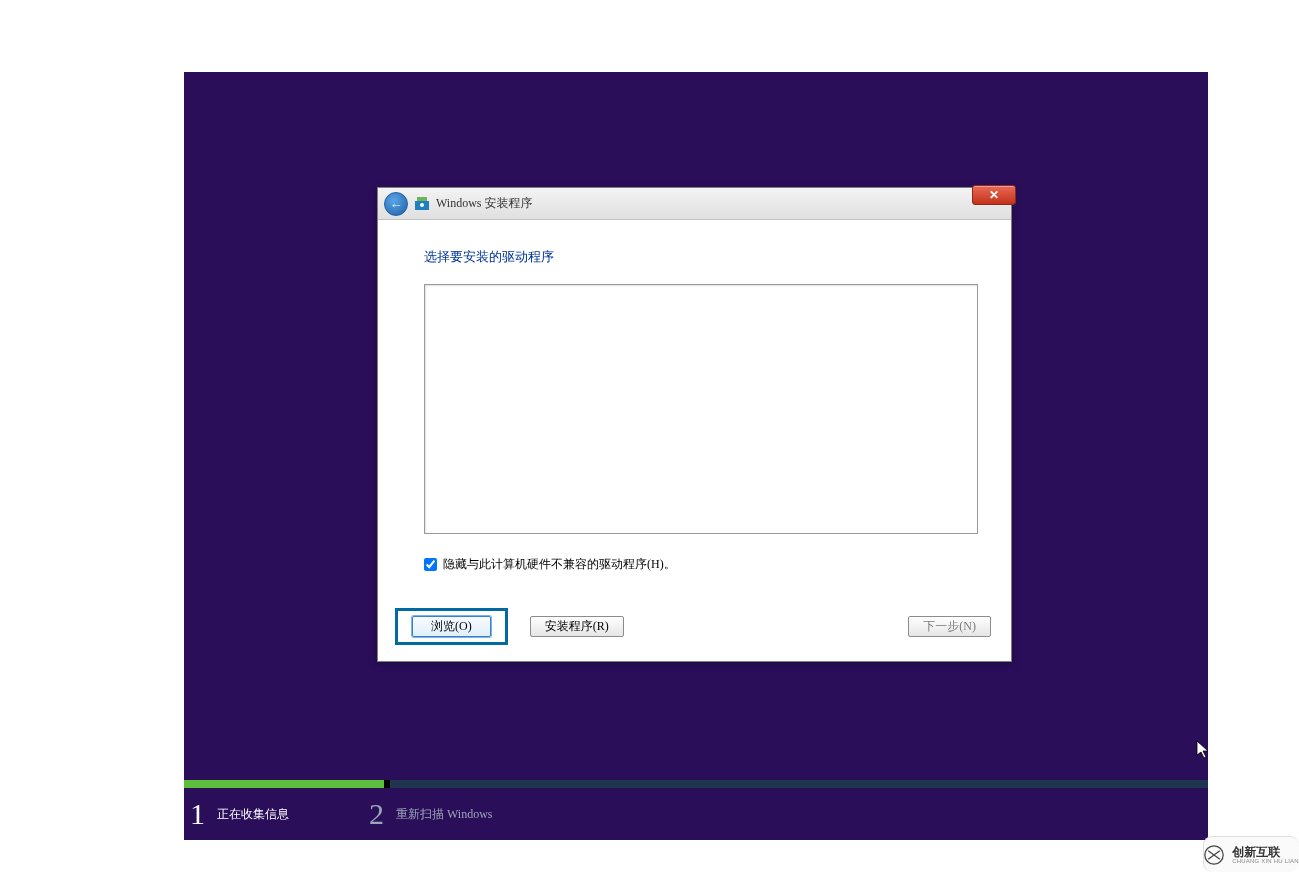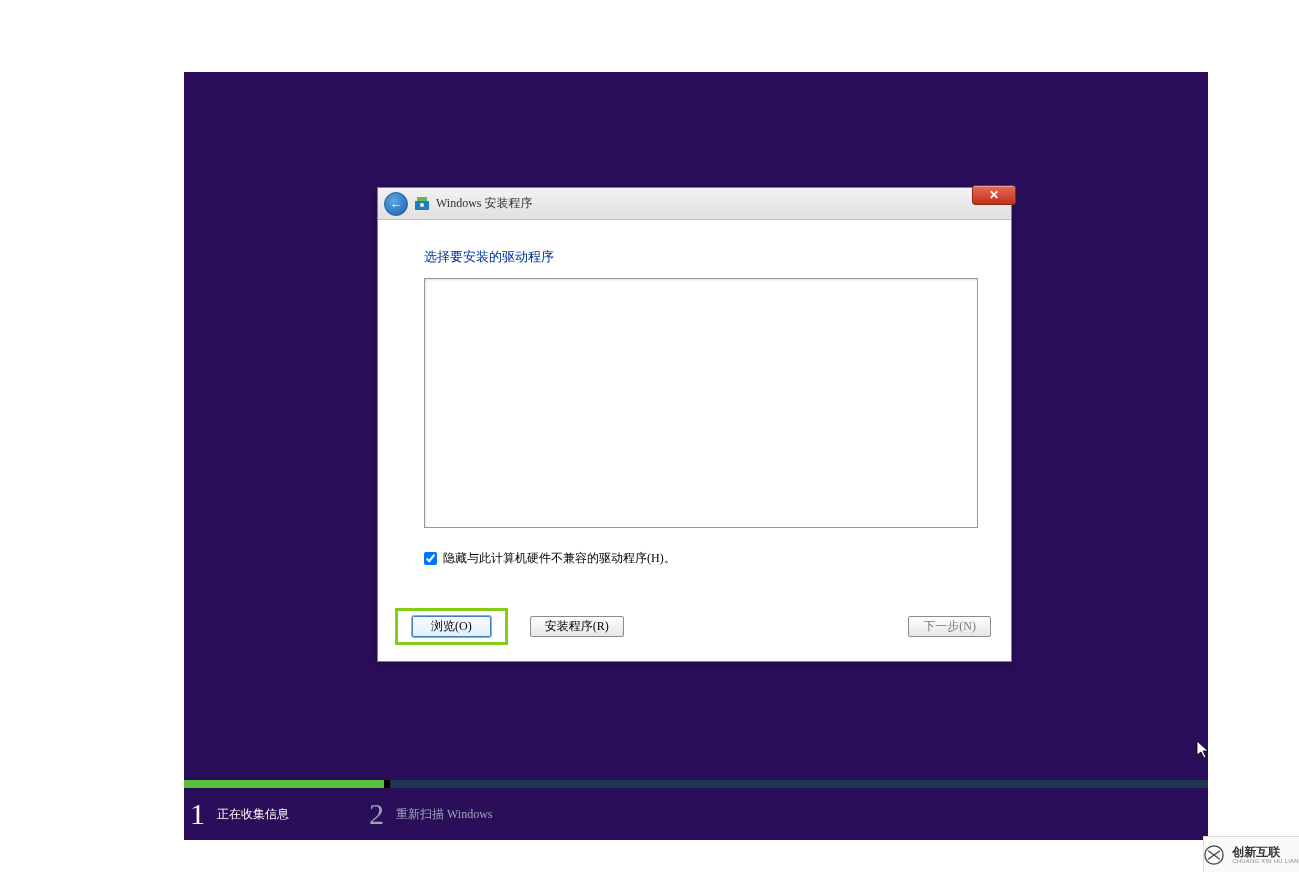--- a/index.html
+++ b/index.html
@@ -22,35 +22,35 @@
     .titlebar { height:32px; background:linear-gradient(#f3f3f3,#e0e0e0); border-bottom:1px solid #c0c0c0; display:flex; align-items:center; padding:0 6px; position:relative; }
     .back-btn { width:24px; height:24px; border-radius:50%; background:radial-gradient(circle at 40% 35%,#5aa6e6,#1e5fa8); display:flex; align-items:center; justify-content:center; cursor:pointer; border:1px solid #1e5fa8; margin-right:6px; }
     .back-arrow { color:#fff; font-size:13px; line-height:1; }
     .app-icon { width:16px; height:16px; margin-right:6px; }
     .app-icon svg { width:16px; height:16px; }
     .titlebar-text { font-size:12px; color:#333; font-family:"Microsoft YaHei","SimSun"; }
     .close-btn { position:absolute; right:-5px; top:-3px; width:44px; height:20px; background:linear-gradient(#e86a58,#c33118); border:1px solid #8b2a16; border-radius:3px; display:flex; align-items:center; justify-content:center; cursor:pointer; box-shadow:inset 0 1px 0 rgba(255,255,255,0.35); }
     .close-x { color:#fff; font-size:12px; font-weight:bold; }
 
     .content { padding:28px 46px 16px 46px; }
-    .heading { color:#003399; font-size:13px; font-family:"Microsoft YaHei","SimSun"; margin-bottom:12px; }
+    .heading { color:#003399; font-size:13px; font-family:"Microsoft YaHei","SimSun"; margin-bottom:18px; }
     .driver-list { width:554px; height:250px; background:#fff; border:1px solid #999; box-shadow:inset 1px 1px 2px rgba(0,0,0,0.12); }
 
     .check-row { display:flex; margin-top:22px; font-size:12px; color:#000; font-family:"SimSun","Microsoft YaHei"; }
     .check-row input { margin-right:6px; }
 
     .button-row { position:absolute; left:0; right:0; bottom:16px; padding:0 20px; display:flex; align-items:center; }
     .btn { height:21px; font-size:12px; font-family:"SimSun","Microsoft YaHei"; padding:0 14px; background:linear-gradient(#fefefe,#e6e6e6); border:1px solid #8c8c8c; border-radius:2px; cursor:pointer; color:#000; }
-    .browse-wrap { border:3px solid #84cc16; padding:5px 14px; margin-right:22px; margin-left:-3px; }
+    .browse-wrap { border:3px solid #0369a1; padding:5px 14px; margin-right:22px; margin-left:-3px; }
     .browse-wrap .btn { padding:0 18px; }
     .btn-next { margin-left:auto; color:#7a7a7a; }
     .btn.focused { border-color:#3d7fc1; box-shadow:0 0 0 1px #79b5e8; background:linear-gradient(#f7fbff,#e1f0fc); }
 
     .cursor { position:absolute; left:1196px; top:740px; width:16px; height:20px; pointer-events:none; }
-    .watermark { position:absolute; right:0; bottom:0; width:96px; height:36px; background:#fafafa; border-top:1px solid #ddd; border-left:1px solid #ddd; display:flex; align-items:center; justify-content:center; }
+    .watermark { position:absolute; right:0; bottom:0; width:96px; height:36px; background:#fafafa; border-top:1px solid #ddd; border-left:1px solid #ddd; display:flex; align-items:center; justify-content:center;border-radius:9px; }
     .watermark .wm-inner { display:flex; align-items:center; gap:8px; }
     .watermark-icon { width:20px; height:20px; }
     .watermark-txt { font-size:12px; font-weight:700; color:#333; line-height:1; }
     .watermark-sub { font-size:6px; color:#888; letter-spacing:0.2px; }
   </style>
 </head>
 <body>
 
 <div class="outer">
   <div class="screen-area">

